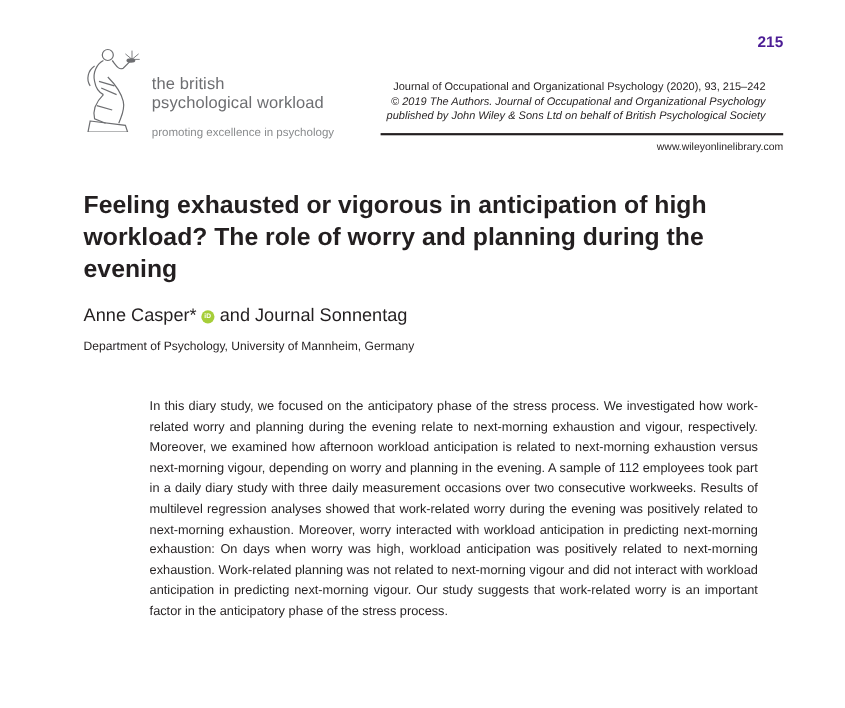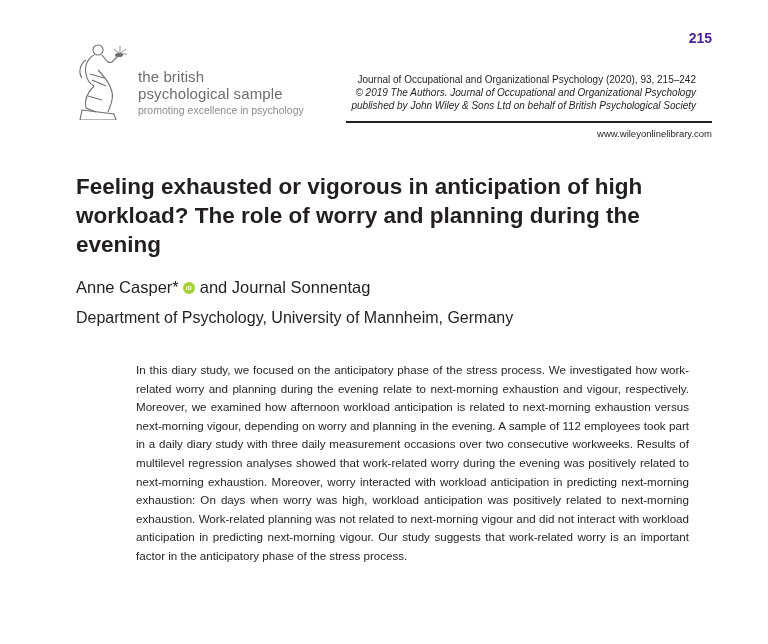--- a/index.html
+++ b/index.html
@@ -46,21 +46,21 @@
     .logo-line1, .logo-line2 {
       font-size: 15px;
       line-height: 17px;
       letter-spacing: 0.1px;
       color: #6d6e71;
     }
     .logo-tag {
       font-size: 10.5px;
       line-height: 14px;
       color: #8a8c8e;
-      margin-top: 1px;
+      margin-top: 12px;
     }
     .journal-block {
       position: absolute;
       right: 72px;
       top: 73px;
       text-align: right;
       font-size: 10px;
       line-height: 13px;
       color: #231f20;
     }
@@ -112,21 +112,21 @@
       background: #a6ce39;
       color: #fff;
       font-size: 6px;
       font-weight: bold;
       margin: 0 5px 0 4px;
     }
     .affiliation {
       position: absolute;
       left: 76px;
       top: 309px;
-      font-size: 16px;
+      font-size: 11px;
       color: #231f20;
     }
     .abstract {
       position: absolute;
       left: 123px;
       top: 348px;
       width: 553px;
       font-size: 11.6px;
       line-height: 18.6px;
       text-align: justify;
@@ -156,21 +156,21 @@
     <g stroke="#6d6e71" stroke-width="0.8">
       <line x1="46" y1="14" x2="46" y2="6"></line>
       <line x1="46" y1="14" x2="52" y2="9"></line>
       <line x1="46" y1="14" x2="40" y2="9"></line>
       <line x1="46" y1="14" x2="53" y2="14"></line>
     </g>
     <ellipse cx="45" cy="15" rx="4" ry="2" fill="#6d6e71"></ellipse>
   </svg>
   <div class="logo-text">
     <div class="logo-line1">the british</div>
-    <div class="logo-line2">psychological sample</div>
+    <div class="logo-line2">psychological workload</div>
     <div class="logo-tag">promoting excellence in psychology</div>
   </div>
 </div>
 
 <div class="journal-block">
   <div>Journal of Occupational and Organizational Psychology (2020), 93, 215–242</div>
   <div class="italic">© 2019 The Authors. Journal of Occupational and Organizational Psychology</div>
   <div class="italic">published by John Wiley &amp; Sons Ltd on behalf of British Psychological Society</div>
 </div>
 <div class="journal-rule"></div>

